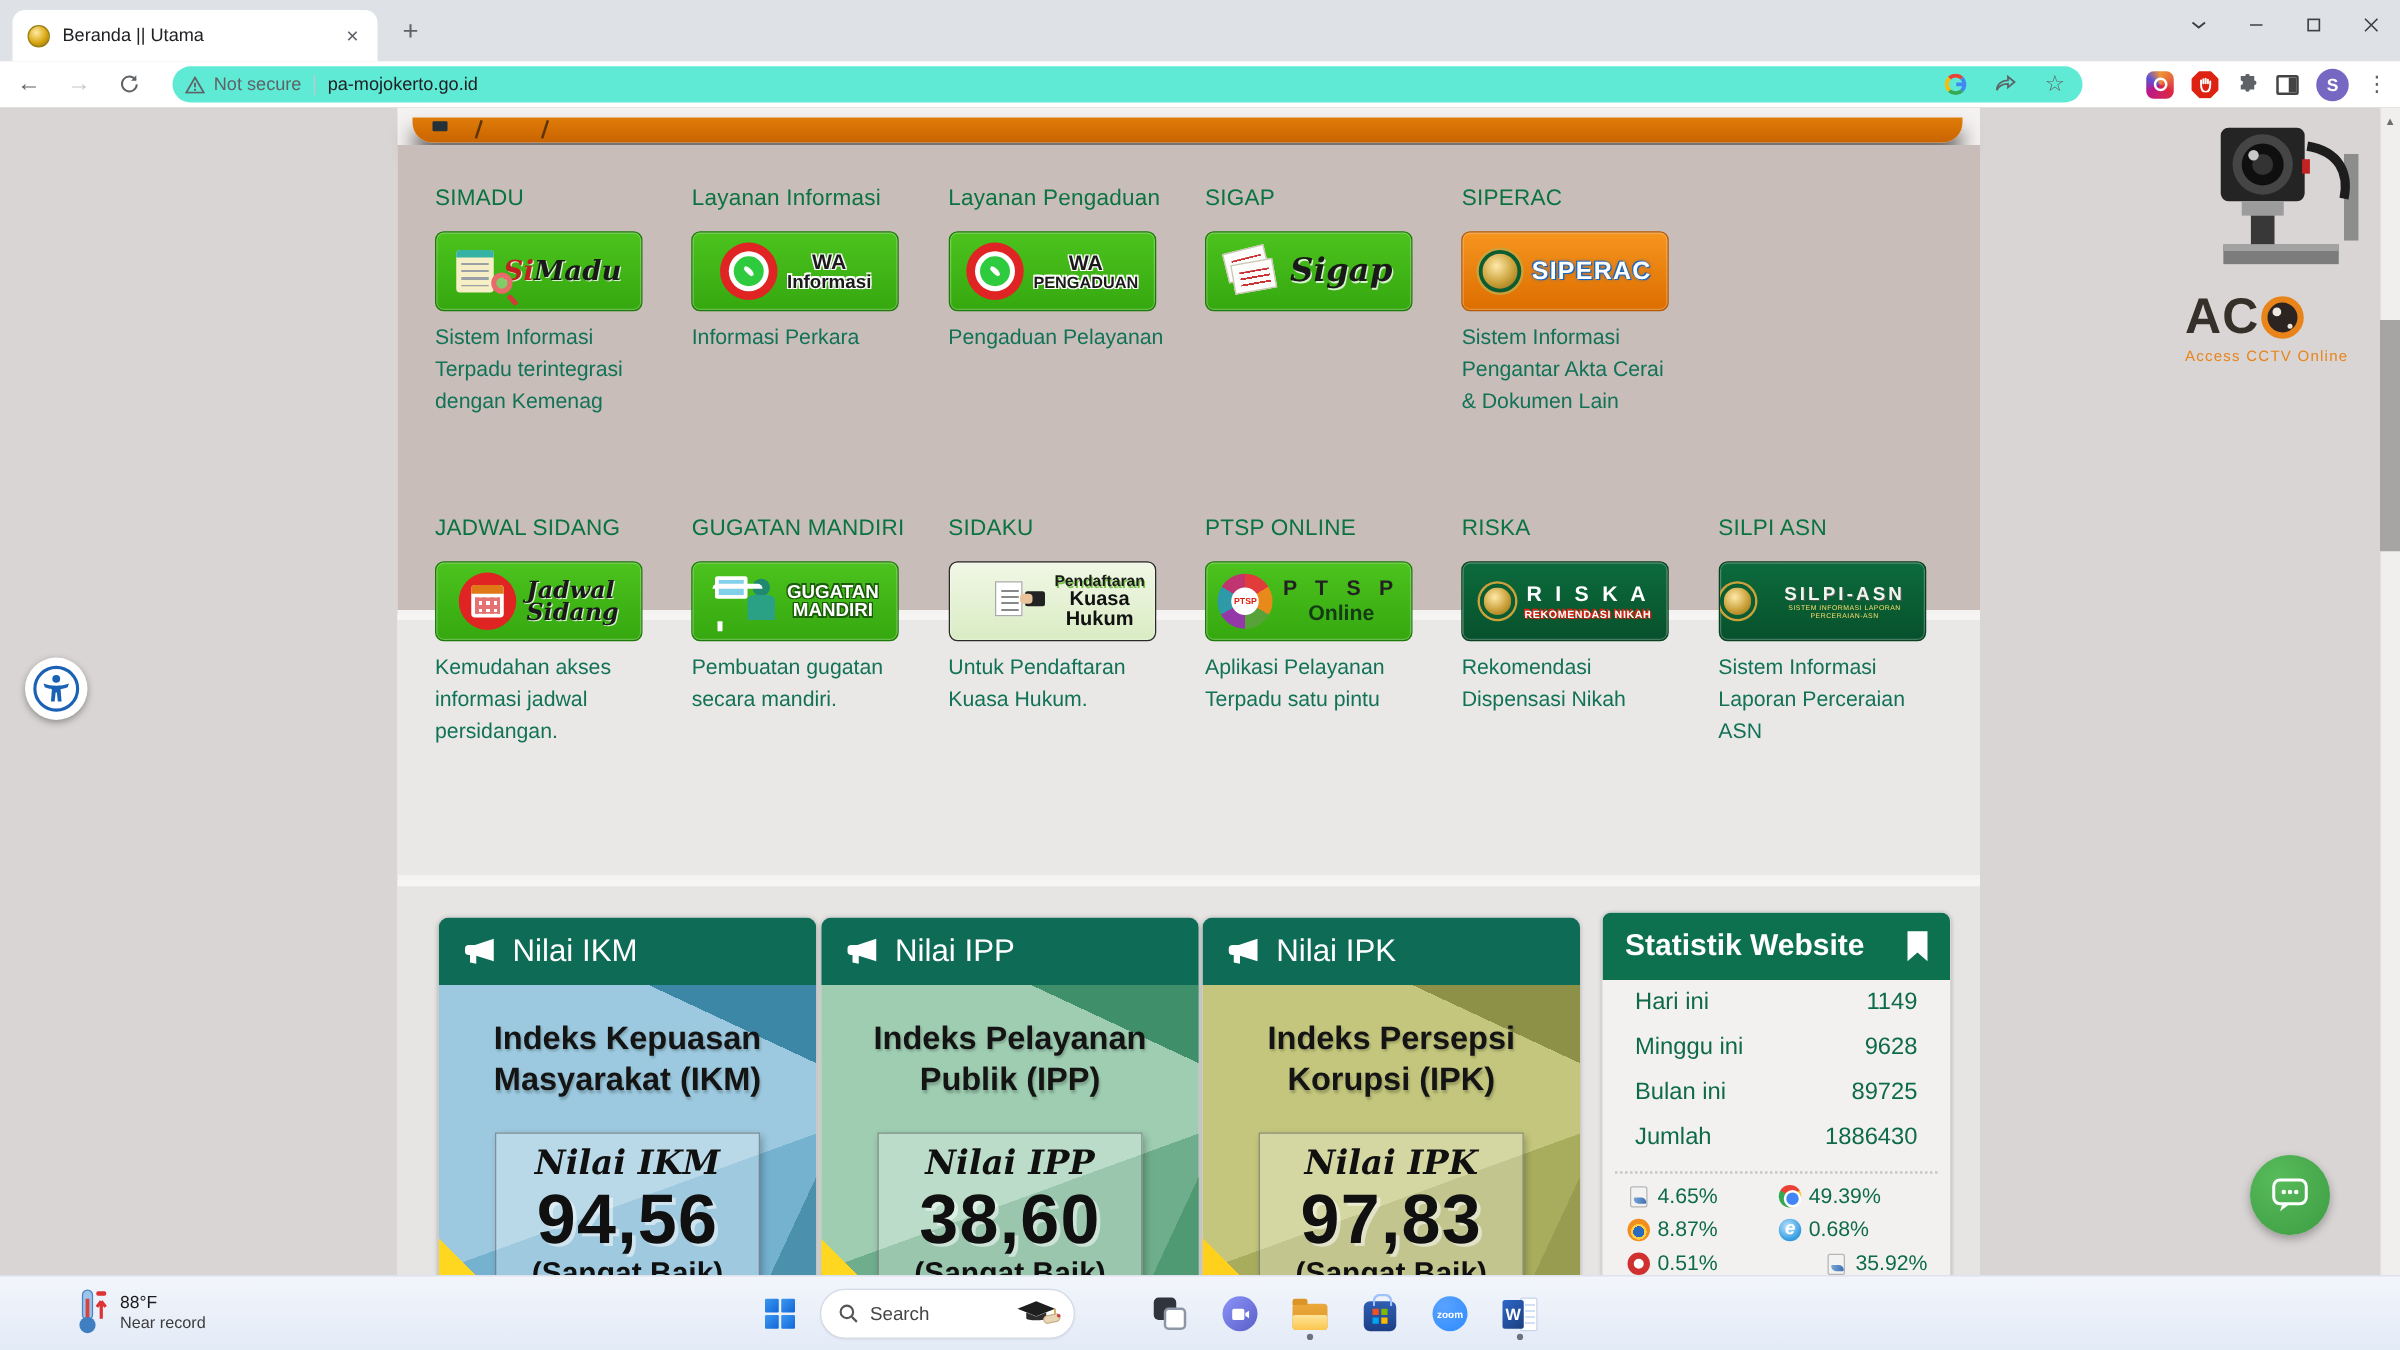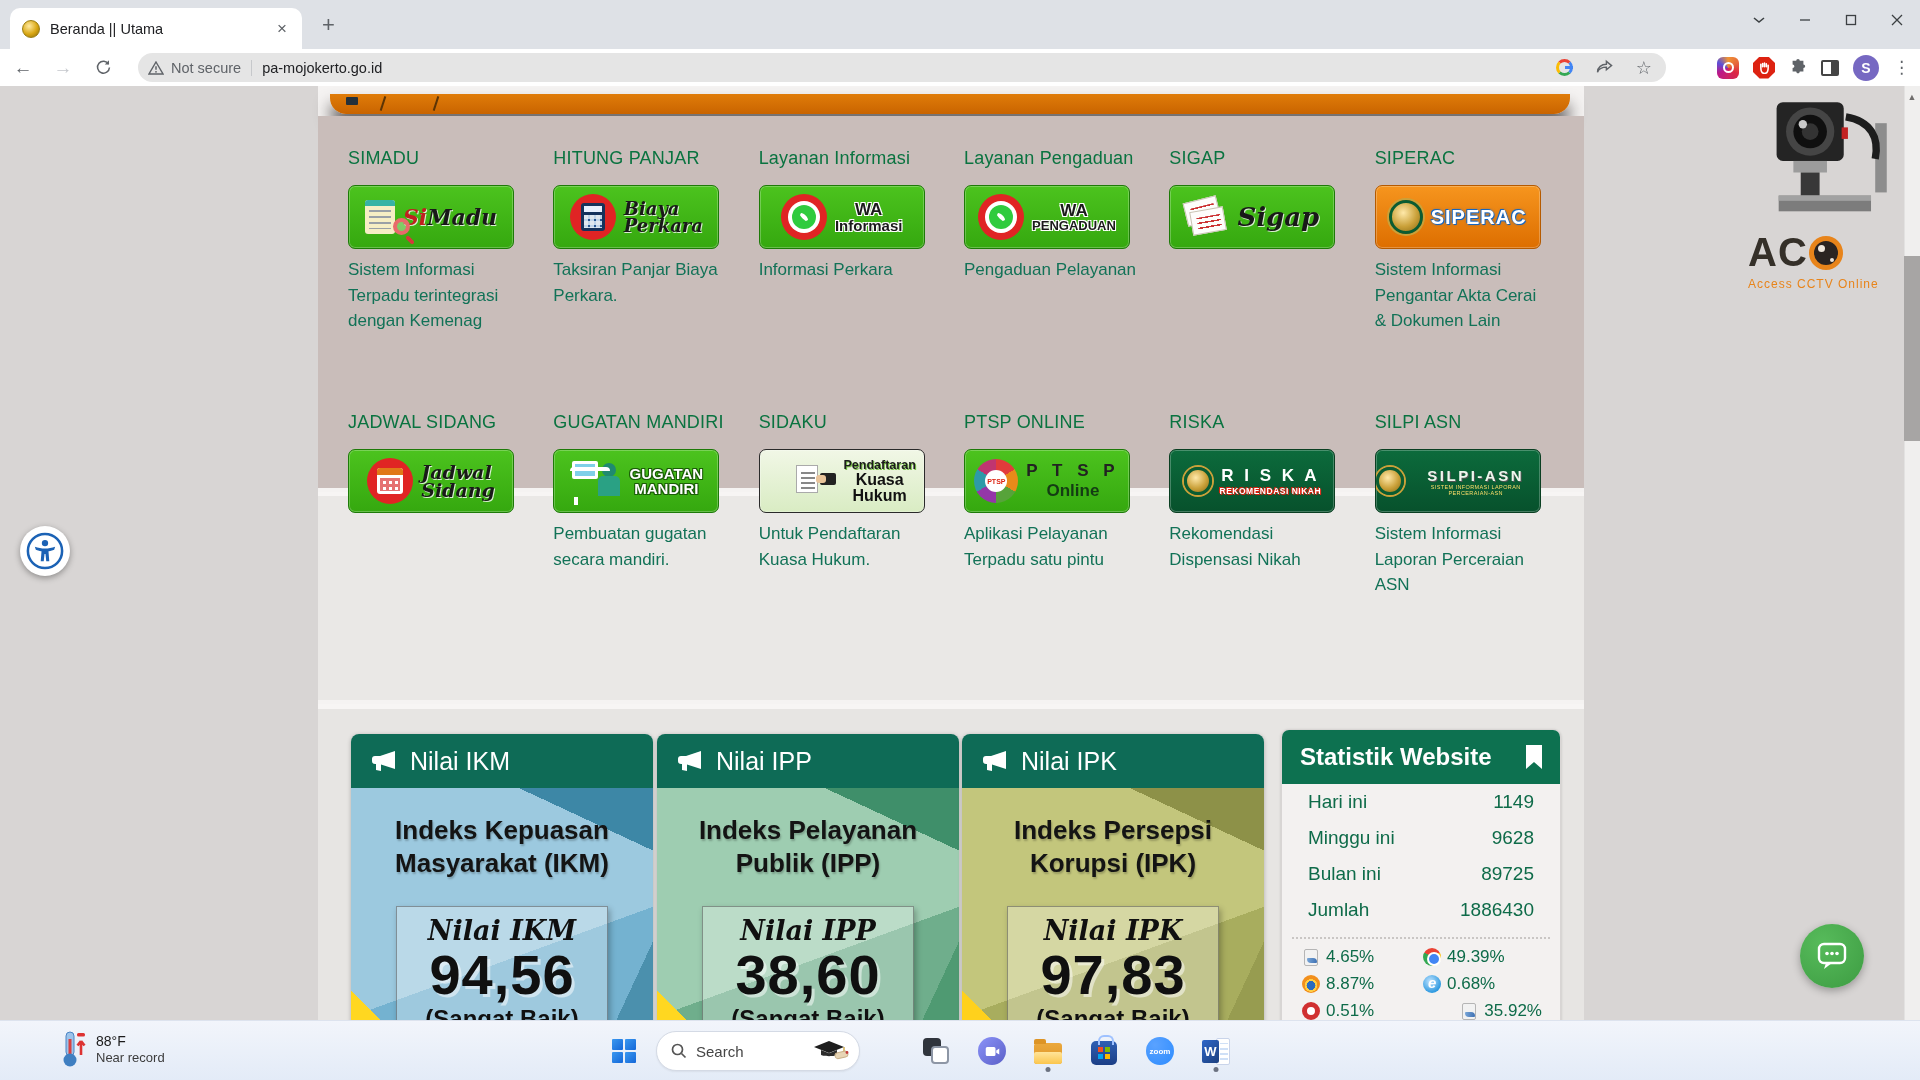--- a/index.html
+++ b/index.html
@@ -18,21 +18,21 @@
   .tab-close { font-size:17px; color:#5f6368; padding:0 3px; }
   .newtab { position:absolute; left:322px; top:14px; font-size:22px; color:#5f6368; line-height:1; }
   .win-controls { position:absolute; right:0; top:0; height:40px; display:flex; align-items:center; gap:0; }
   .wc { width:46px; height:38px; display:grid; place-items:center; color:#3c4043; }
   .wc svg { display:block; }
 
   .toolbar { position:absolute; left:0; top:49px; width:1920px; height:37px; background:#fff;
              display:flex; align-items:center; }
   .nav-ico { width:34px; height:30px; display:grid; place-items:center; font-size:19px; color:#5f6368; margin-left:6px; }
   .nav-ico.disabled { color:#c4c7cc; }
-  .omnibox { position:absolute; left:138px; top:4px; width:1528px; height:29px; background:#e5e5e5;
+  .omnibox { position:absolute; left:138px; top:4px; width:1528px; height:29px; background:#5eead4;
              border-radius:15px; display:flex; align-items:center; padding:0 10px; }
   .omni-warn { display:flex; align-items:center; gap:7px; color:#5f6368; font-size:14.5px; }
   .omni-sep { width:1px; height:16px; background:#c6c8cb; margin:0 10px; }
   .omni-url { font-size:14.5px; color:#202124; flex:1; }
   .omni-right { display:flex; align-items:center; gap:22px; margin-right:4px; }
   .g-icon { width:17px; height:17px; border-radius:50%; border:3px solid;
             border-top-color:#ea4335; border-right-color:#4285f4; border-bottom-color:#34a853; border-left-color:#fbbc05;
             position:relative; }
   .g-icon::after{ content:""; position:absolute; right:-3px; top:4px; width:8px; height:3px; background:#4285f4; }
   .star { font-size:18px; color:#5f6368; }
@@ -357,33 +357,20 @@
         <div class="svc-title">SIMADU</div>
         <div class="banner">
           <span class="doc-card">
               <span class="mag"></span>
             </span>
           <span class="script" style="font-size:22px"><span class="accent">Si</span><span>Madu</span></span>
         </div>
         <div class="svc-desc">Sistem Informasi Terpadu terintegrasi dengan Kemenag</div>
       </div>
       <div>
-        <div class="svc-title">HITUNG PANJAR</div>
-        <div class="banner">
-          <span class="red-circle">
-              <span class="calc"></span>
-            </span>
-          <span class="script" style="font-size:18px">
-              <div>Biaya</div>
-              <div>Perkara</div>
-            </span>
-        </div>
-        <div class="svc-desc">Taksiran Panjar Biaya Perkara.</div>
-      </div>
-      <div>
         <div class="svc-title">Layanan Informasi</div>
         <div class="banner">
           <span class="wa-badge">
               <span class="wa-inner">
                 <span class="wa-phone">
                   <svg width="12" height="12" viewBox="0 0 12 12">
                     <path d="M3 2c3 0 7 4 7 7l-2 1C6.5 9.5 2.5 5.5 2 4z" fill="#fff"></path>
                   </svg>
                 </span>
               </span>
@@ -439,20 +426,21 @@
         <div class="svc-title">JADWAL SIDANG</div>
         <div class="banner">
           <span class="red-circle">
               <span class="cal"></span>
             </span>
           <span class="script" style="font-size:19px">
               <div>Jadwal</div>
               <div>Sidang</div>
             </span>
         </div>
+        <div class="svc-desc">Kemudahan akses informasi jadwal persidangan.</div>
       </div>
       <div>
         <div class="svc-title">GUGATAN MANDIRI</div>
         <div class="banner">
           <span class="desk">
               <span class="mon"></span>
               <span class="per"></span>
               <span class="bod"></span>
               <span class="tab"></span>
               <span class="leg"></span>

